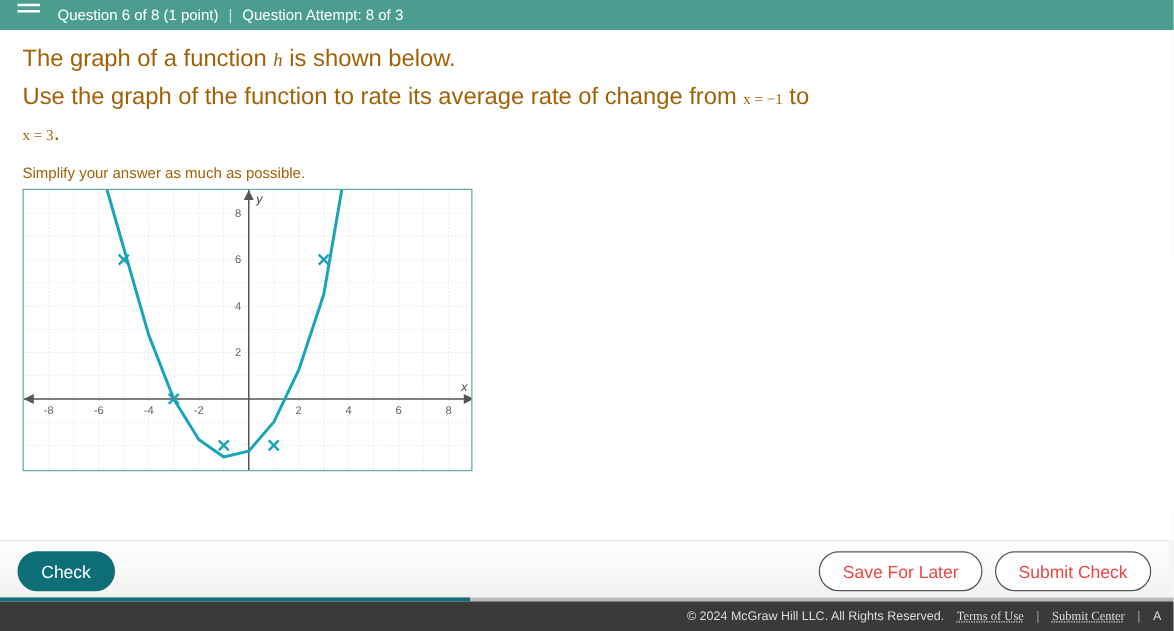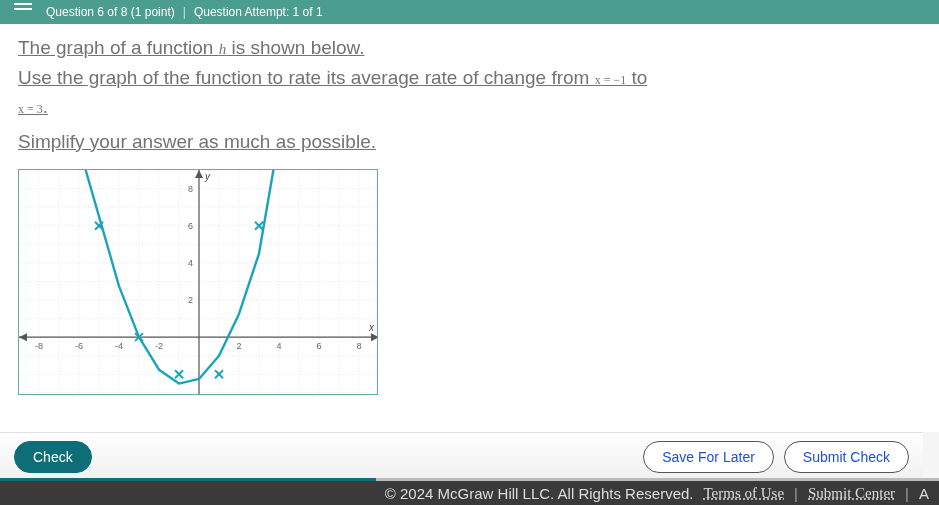--- a/index.html
+++ b/index.html
@@ -32,53 +32,52 @@
     content:""; position:absolute; left:0; width:18px; height:2px; background:#fff;
   }
   .top-bar .hamburger::before { top:-5px; }
   .top-bar .hamburger::after { top:5px; }
   .top-bar .divider { margin: 0 8px; opacity: .7; }
   .content {
     background: #fff;
     padding: 10px 18px 6px 18px;
     height: 408px;
     position: relative;
-    color: #737373;
-    text-decoration: underline;
+    color: #a16207;
   }
   .prompt-line {
     font-size: 19px;
     line-height: 1.45;
     margin-bottom: 2px;
   }
   .prompt-line .mathit {
     font-family: "Times New Roman", serif;
     font-style: italic;
     font-size: 15px;
   }
   .prompt-line .mathrm {
     font-family: "Times New Roman", serif;
     font-size: 12px;
   }
   .simplify {
-    font-size: 19px;
+    font-size: 12px;
     margin-top: 10px;
-    margin-bottom: 16px;
+    margin-bottom: 6px;
   }
   .chart-wrap {
     width: 360px;
     height: 226px;
     border: 1px solid #6aa;
     overflow: hidden;
     position: relative;
   }
   svg { display:block; }
   .bottom-bar {
     position: absolute;
-    left: 0; right: 16px;
+    left: 0; right: 4px;
     bottom: 24px;
     height: 49px;
     background: linear-gradient(#fff, #f0f0f0);
     border-top: 1px solid #e2e2e2;
     display: flex;
     align-items: center;
     padding: 0 14px;
   }
   .btn {
     border-radius: 20px;
@@ -88,31 +87,31 @@
     border: 1.5px solid;
     background: #fff;
   }
   .btn.primary {
     background: #0e6e77;
     border-color: #0e6e77;
     color: #fff;
   }
   .btn.outline {
     border-color: #555;
-    color: #1d4ed8;
+    color: #ef4444;
     background: #fff;
   }
   .spacer { flex: 1; }
   .gap { width: 10px; }
   .footer {
     position: absolute;
     left:0; right:0; bottom:0; height:24px;
     background: #3a3a3a;
     color: #ddd;
-    font-size: 15px;
+    font-size: 10px;
     display:flex;
     align-items:center;
     justify-content:flex-end;
     padding: 0 10px;
     gap: 10px;
   }
   .footer a { color:#ddd; text-decoration: underline dotted; font-family: Liberation Serif, serif; }
   .footer .sep { opacity:.6; }
   .progress-under {
     position:absolute; left:0; right:0; top:-3px; height:3px;
@@ -122,21 +121,21 @@
     height:3px; width:40%; background:#0e6e77;
   }
 </style>
 </head>
 <body>
 
 <div class="top-bar">
   <span class="hamburger"></span>
   <span>Question 6 of 8 (1 point)</span>
   <span class="divider">|</span>
-  <span>Question Attempt: 1 of 1</span>
+  <span>Question Attempt: 8 of 3</span>
 </div>
 
 <div class="content">
   <p class="prompt-line">
     <span>The graph of a function </span><span class="mathit">h</span><span> is shown below.</span>
   </p>
   <p class="prompt-line">
     <span>Use the graph of the function to rate its average rate of change from </span><span class="mathrm">x = −1</span><span> to</span>
   </p>
   <p class="prompt-line">

